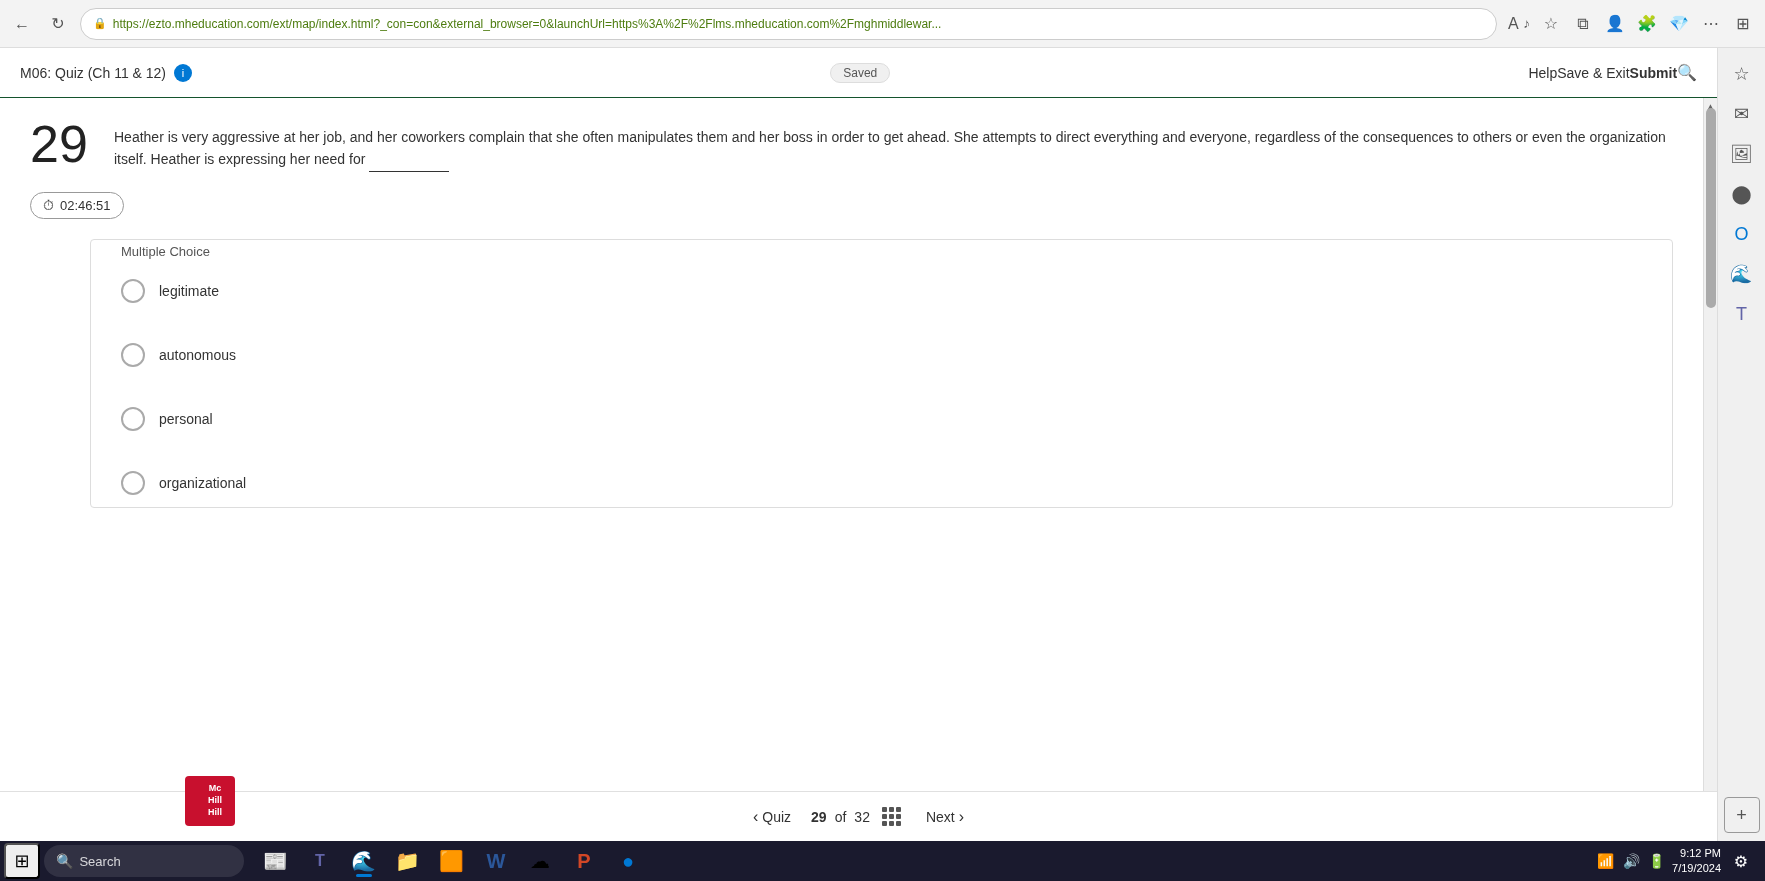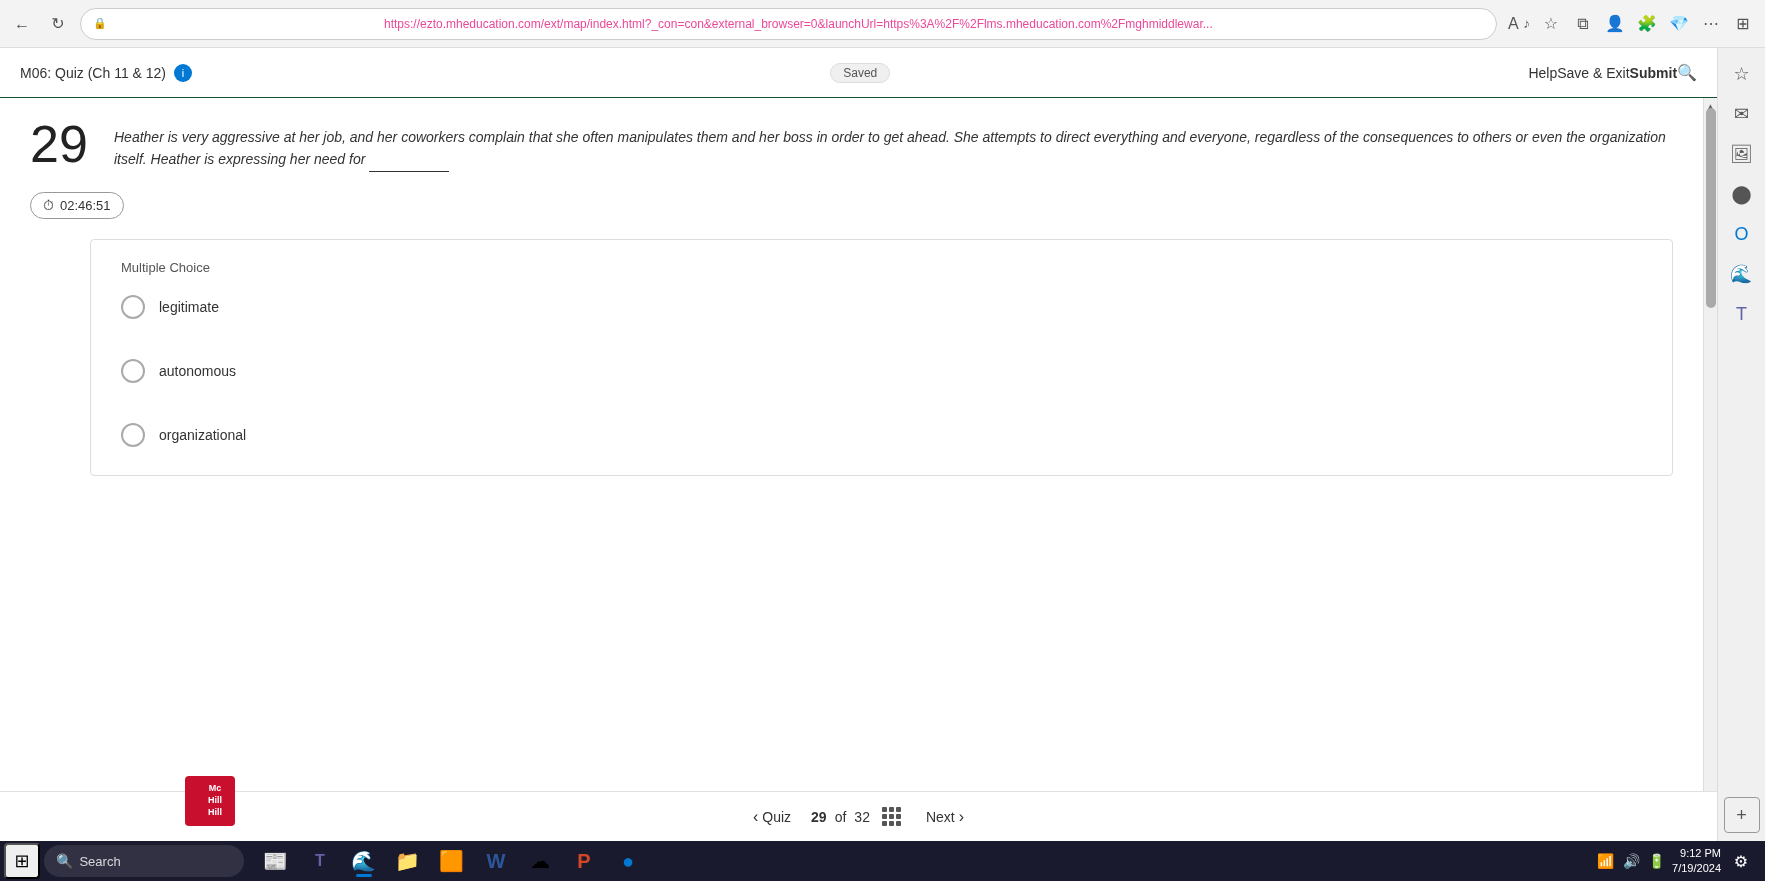--- a/index.html
+++ b/index.html
@@ -31,21 +31,21 @@
       border-radius: 16px;
       background: white;
       padding: 0 12px;
       font-size: 12px;
       color: #333;
       display: flex;
       align-items: center;
       gap: 6px;
     }
     .address-bar-lock { color: #666; font-size: 11px; }
-    .address-bar-url { color: #ec4899; font-size: 12px; overflow: hidden; white-space: nowrap; text-overflow: ellipsis; flex: 1; text-align: center; }
+    .address-bar-url { color: #4d7c0f; font-size: 12px; overflow: hidden; white-space: nowrap; text-overflow: ellipsis; flex: 1; }
     .browser-actions {
       display: flex;
       gap: 4px;
       align-items: center;
     }
     .browser-action-btn {
       width: 28px; height: 28px;
       border: none; background: none;
       cursor: pointer;
       color: #555;
@@ -206,21 +206,20 @@
       font-weight: 300;
       color: #222;
       line-height: 1;
       min-width: 60px;
     }
     .question-text {
       font-size: 14px;
       color: #333;
       line-height: 1.6;
       padding-top: 8px;
-      font-style: italic;
     }
     .question-blank {
       display: inline-block;
       border-bottom: 1px solid #333;
       min-width: 80px;
     }
 
     
     .timer-badge {
       display: inline-flex;
@@ -234,21 +233,21 @@
       margin-bottom: 20px;
       background: white;
     }
     .timer-icon { font-size: 14px; }
 
     
     .answer-card {
       border: 1px solid #ddd;
       border-radius: 4px;
       background: white;
-      padding: 20px 30px;
+      padding: 4px 30px;
       margin-left: 60px;
     }
     .answer-type-label {
       font-size: 13px;
       color: #555;
       margin-bottom: 20px;
     }
     .answer-option {
       display: flex;
       align-items: center;
@@ -487,20 +486,24 @@
         <div class="answer-option">
           <div class="radio-btn"></div>
           <span class="option-label">legitimate</span>
         </div>
 
         <div class="answer-option">
           <div class="radio-btn"></div>
           <span class="option-label">autonomous</span>
         </div>
 
+        <div class="answer-option">
+          <div class="radio-btn"></div>
+          <span class="option-label">personal</span>
+        </div>
 
         <div class="answer-option">
           <div class="radio-btn"></div>
           <span class="option-label">organizational</span>
         </div>
       </div>
 
     </div>
 
     <div class="vertical-scrollbar">

